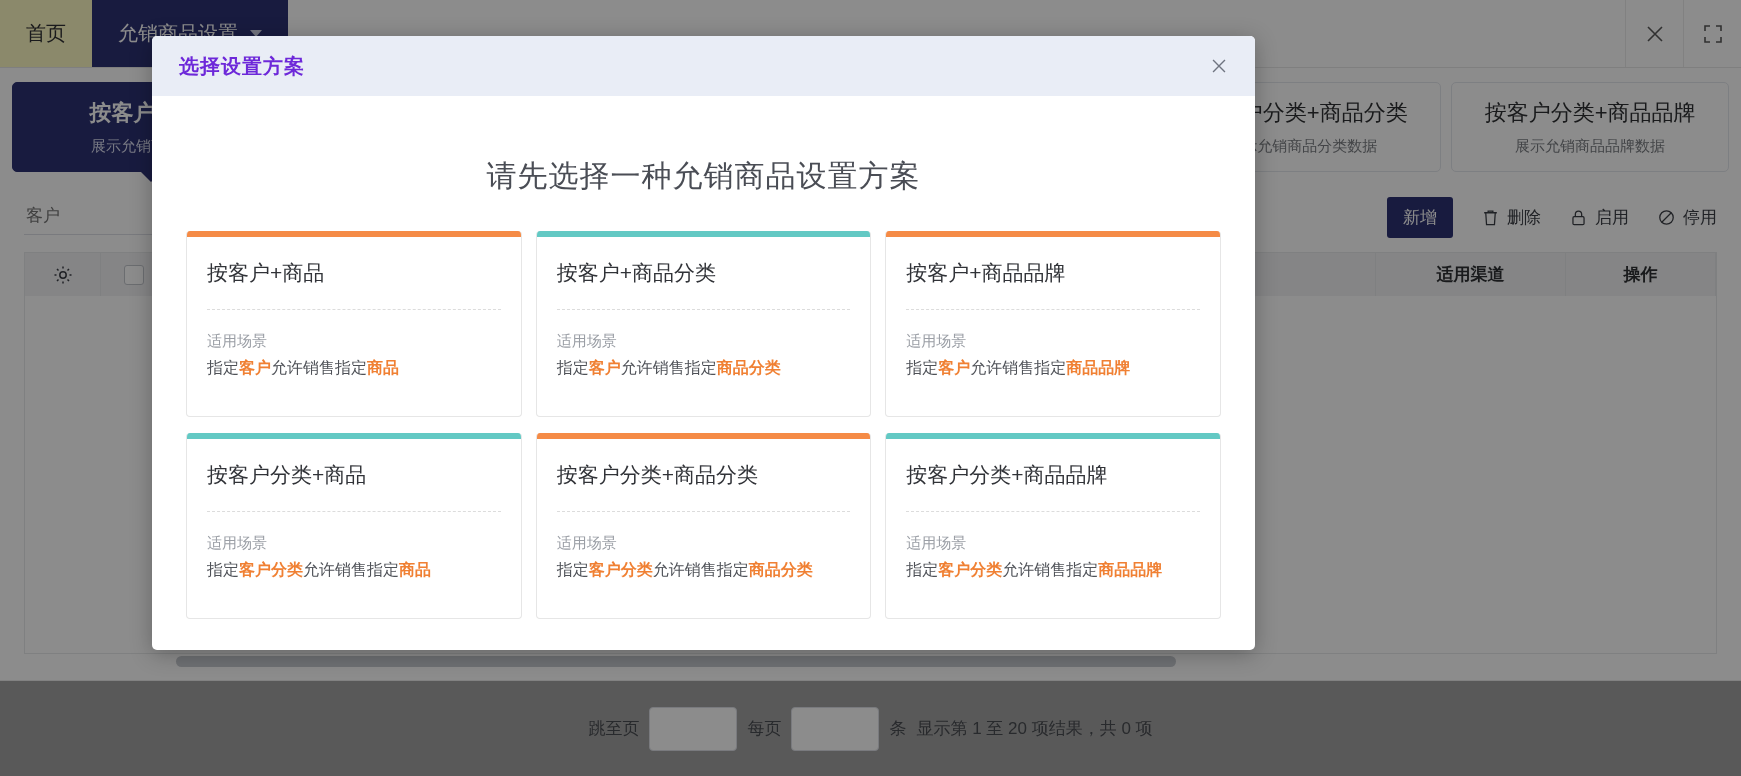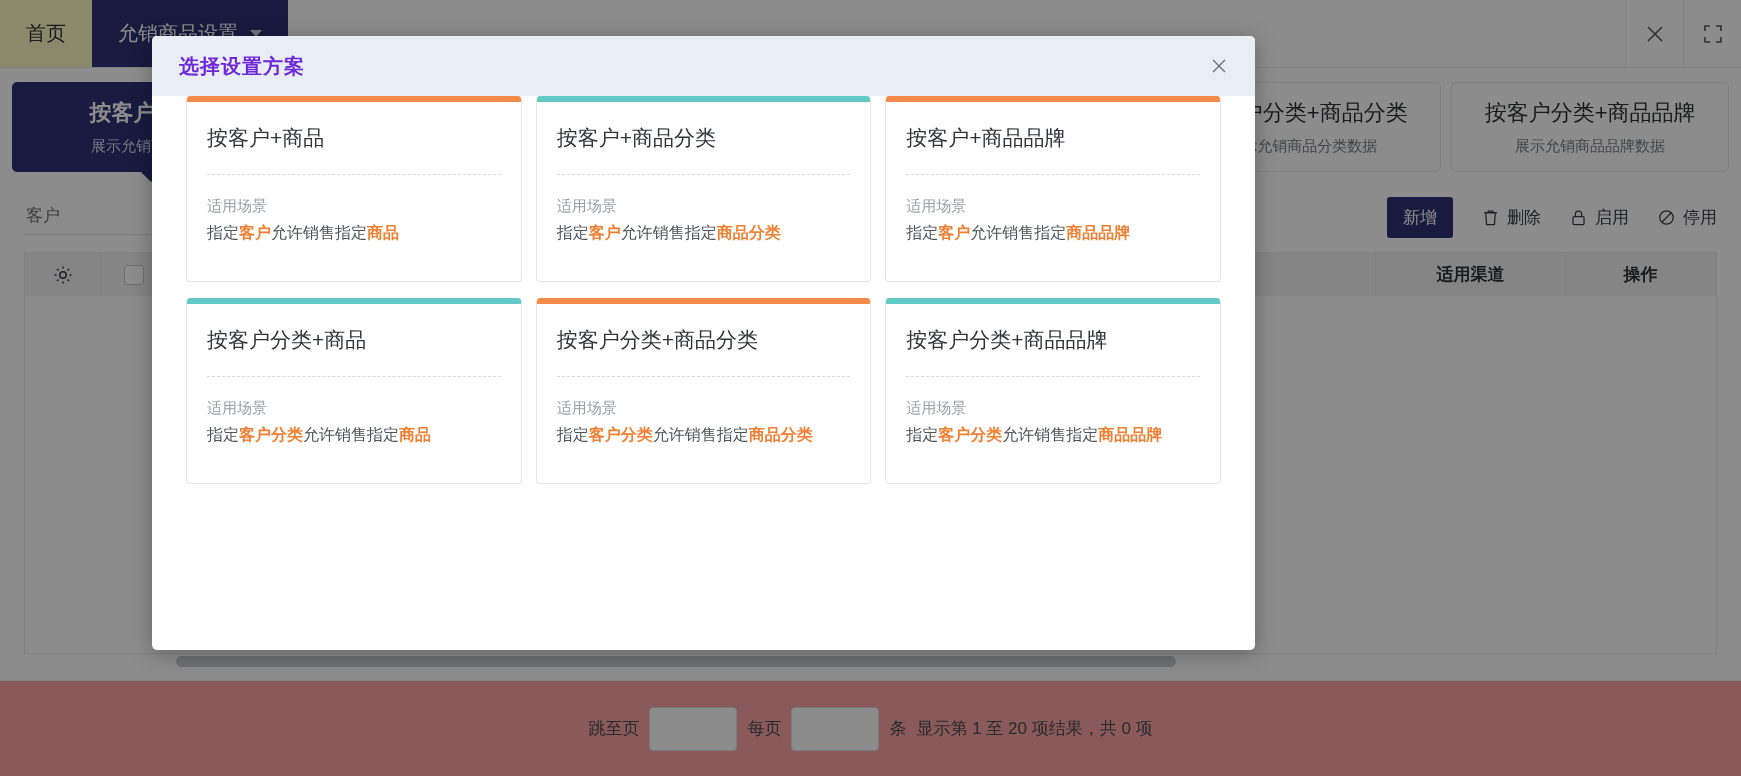--- a/index.html
+++ b/index.html
@@ -146,21 +146,21 @@
     background: #ffffff;
   }
   .hscroll-thumb {
     position: absolute; left: 176px; top: 656px; width: 1000px; height: 11px;
     background: #c9ccd1; border-radius: 6px;
   }
 
   
   .footer {
     position: absolute; left: 0; top: 680px; width: 1741px; height: 96px;
-    background: #fca5a5;
+    background: #a3a3a3;
     border-top: 1px solid #ededed;
     display: flex; align-items: center; justify-content: center;
     gap: 10px;
     font-size: 17px; color: #4a4d52;
   }
   .page-box {
     width: 88px; height: 44px;
     border: 1px solid #dcdfe6; border-radius: 4px;
     background: #ffffff;
   }
@@ -348,20 +348,21 @@
     <div class="modal-title">选择设置方案</div>
     <div class="modal-head-spacer"></div>
     <div class="modal-close">
       <svg width="22" height="22" viewBox="0 0 24 24" fill="none" stroke="currentColor" stroke-width="1.5">
         <path d="M5.5 5.5 L18.5 18.5 M18.5 5.5 L5.5 18.5"></path>
       </svg>
     </div>
   </div>
 
   <div class="modal-body">
+    <div class="modal-h1">请先选择一种允销商品设置方案</div>
 
     <div class="card-grid">
 
       <div class="scheme-card">
         <span class="scheme-bar" style="background: rgb(245, 139, 70);"></span>
         <div class="scheme-inner">
           <div class="scheme-name">按客户+商品</div>
           <div class="scheme-scene-label">适用场景</div>
           <div class="scheme-desc"><span>指定</span><b>客户</b><span>允许销售指定</span><b>商品</b></div>
         </div>

